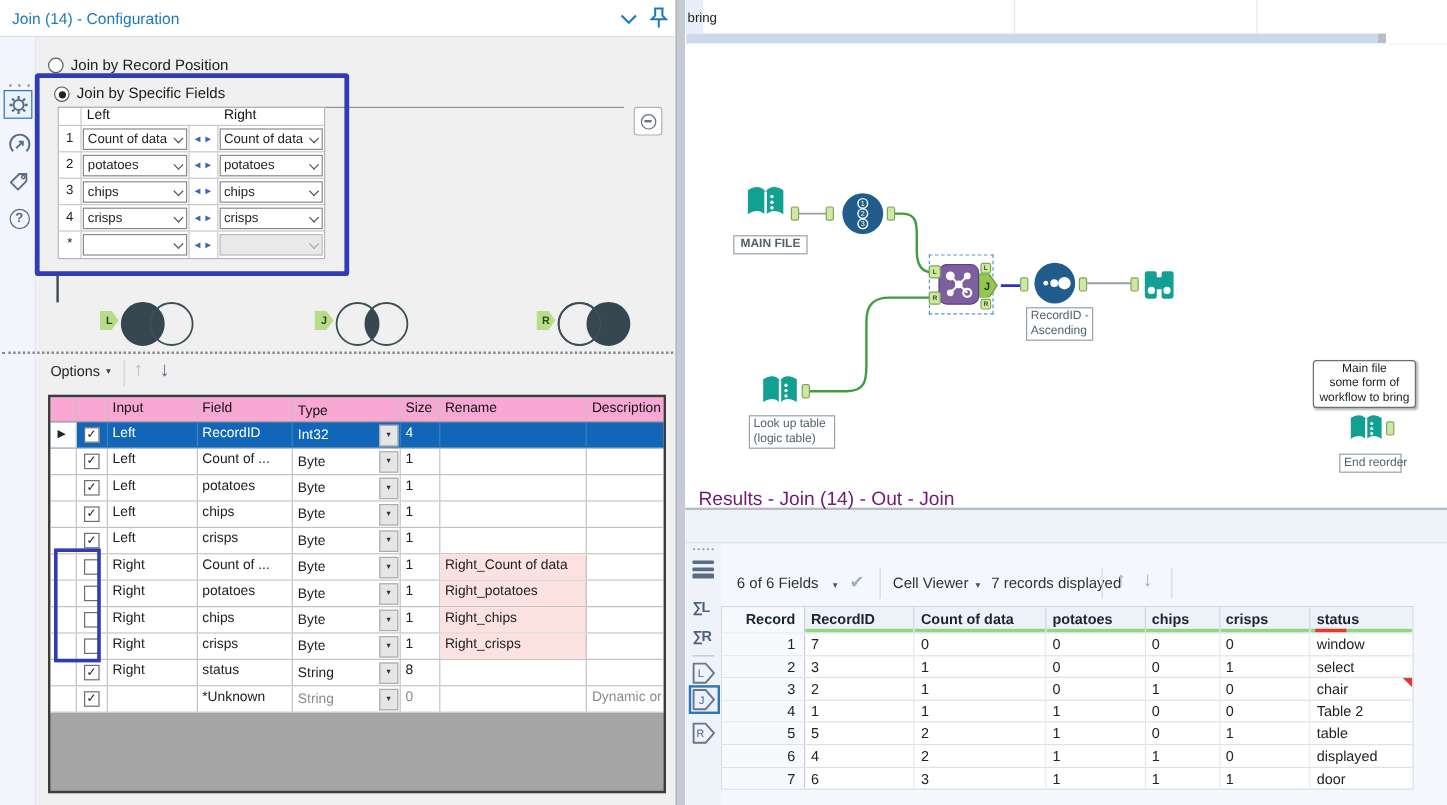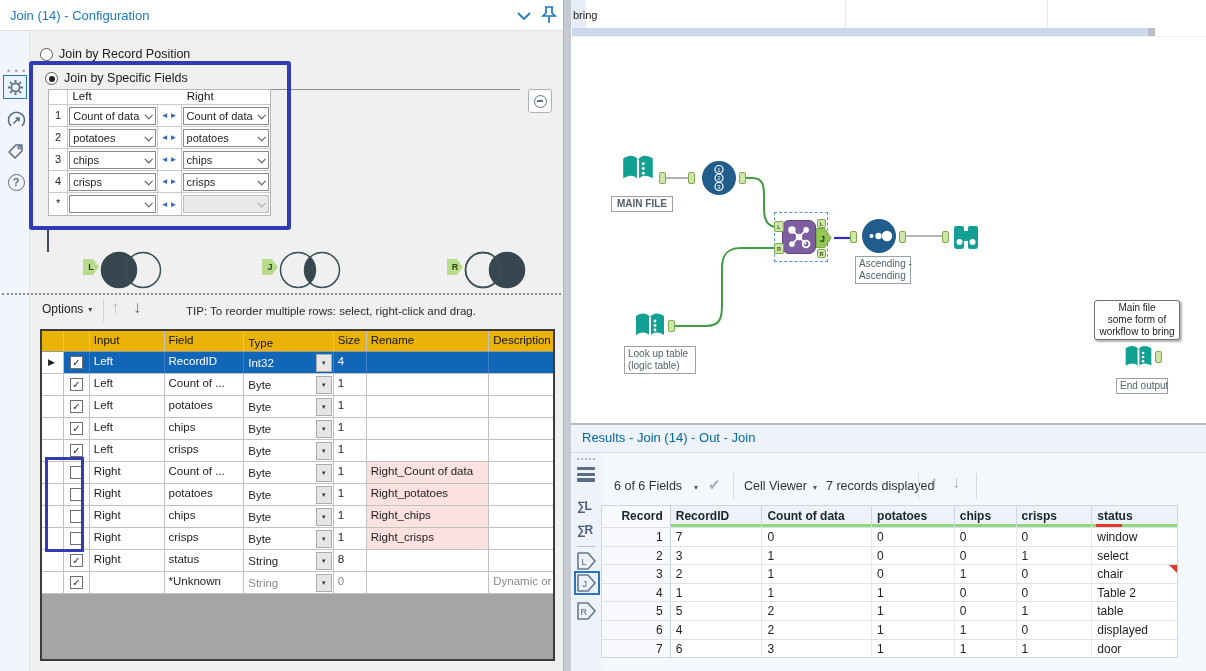--- a/index.html
+++ b/index.html
@@ -57,21 +57,21 @@
 
   #options-btn { left:42px; top:302px; font-size:12px; color:#222; display:flex; gap:5px; align-items:center; }
   #opt-sep { left:103px; top:300px; width:1px; height:22px; background:#d2d2d2; }
   .opt-arrow { position:absolute; font-size:17px; font-weight:bold; }
   #opt-up { left:111px; top:298px; color:#b9bdc4; }
   #opt-down { left:133px; top:298px; color:#5d6d90; }
   #tip-text { left:186px; top:305px; font-size:11.5px; color:#2b2b2b; }
 
   
   #cfg-grid { left:40px; top:329px; width:515px; height:332px; border:2px solid #3c3c3c; background:#a5a5a5; overflow:hidden; }
-  .g-head { display:flex; height:21px; background:#eab308; border-bottom:1px solid #9a9a9a; }
+  .g-head { display:flex; height:21px; background:#f9a8d4; border-bottom:1px solid #9a9a9a; }
   .g-head .g-c { font-size:11.5px; color:#111; padding:3px 0 0 4px; }
   .g-row { display:flex; height:22px; background:#fff; border-bottom:1px solid #c2c2c2; }
   .g-c { border-right:1px solid #c2c2c2; font-size:11.5px; color:#1c1c1c; padding:3px 0 0 4px; overflow:hidden; white-space:nowrap; position:relative; }
   .gc0 { width:22px; padding-left:6px; } .gc1 { width:26px; display:flex; align-items:center; justify-content:center; padding:0; }
   .gc2 { width:75px; } .gc3 { width:80px; } .gc4 { width:90px; display:flex; align-items:center; padding-top:0; }
   .gc5 { width:33px; } .gc6 { width:123px; } .gc7 { width:64px; border-right:none; }
   .g-row.sel { background:#1266b8; }
   .g-row.sel .g-c { color:#fff; border-right-color:#3c7fc4; }
   .g-row.sel .gc0 { background:#fff; color:#111; border-right-color:#c2c2c2; }
   .cb { width:13px; height:13px; border:1px solid #6e6e6e; background:#fff; font-size:10px; line-height:11px; text-align:center; color:#222; }
@@ -97,21 +97,21 @@
   .tool-label { position:absolute; background:#fff; border:1px solid #9aa0a6; color:#52616c; font-size:10px; line-height:12px; padding:1px 3px; text-align:center; z-index:3; white-space:nowrap; }
   .blue-circle { border-radius:50%; background:#205d8c; }
   #join-select { left:774px; top:212px; width:54px; height:50px; border:1.5px dashed #5596d8; z-index:2; }
   #join-body { left:782px; top:220px; width:34px; height:34px; background:#7d5fa0; border:1.5px solid #5d4480; border-radius:7px; display:flex; align-items:center; justify-content:center; }
   .jpent { position:absolute; width:16px; height:20px; z-index:5; }
   #comment-box { left:1094px; top:300px; width:86px; height:40px; background:#fff; border:1px solid #6b7075; border-radius:3px; box-shadow:1.5px 1.5px 2px rgba(0,0,0,.3); font-size:10px; line-height:12px; color:#222; text-align:center; padding-top:1px; z-index:3; }
 
   
   #res-divider { left:571px; top:423px; width:635px; height:2px; background:#b6bcc6; }
   #res-header { left:571px; top:425px; width:635px; height:28px; background:#eef2f9; border-bottom:1px solid #d8dde6; }
-  #res-title { left:582px; top:430px; font-size:13px; color:#0369a1; }
+  #res-title { left:582px; top:408px; font-size:16px; color:#701a75; }
   #res-body { left:571px; top:453px; width:635px; height:218px; background:#f4f7fb; }
   #res-rail { left:571px; top:453px; width:30px; height:218px; background:#eef2f9; }
   #rail-grip { left:577px; top:455px; font-size:7px; color:#9aa5b5; letter-spacing:1.5px; }
   #rail-burger { left:577px; top:467px; width:18px; height:16px; display:flex; flex-direction:column; gap:2.5px; cursor:pointer; }
   #rail-burger i { height:3.2px; background:#5a6b85; border-radius:1px; }
   .rail-sig { position:absolute; font-size:12px; font-weight:bold; color:#4f5f7d; letter-spacing:-1px; cursor:pointer; }
   #rail-sep { left:577px; top:546px; width:18px; height:1px; background:#b9c2d0; }
   .rail-out { position:absolute; width:22px; height:20px; cursor:pointer; }
   #rail-out-j { left:574px; top:571px; width:26px; height:24px; border:2px solid #2e75b6; background:#eaf1fb; display:flex; align-items:center; justify-content:center; cursor:pointer; }
 
@@ -306,21 +306,20 @@
 
     <div id="dotted-sep" class="abs"></div>
 
     <div id="options-btn" class="abs">
       <span>Options</span>
       <span style="font-size:8px;color:#444;">▾</span>
     </div>
     <div id="opt-sep" class="abs"></div>
     <span id="opt-up" class="opt-arrow">↑</span>
     <span id="opt-down" class="opt-arrow">↓</span>
-    <span id="tip-text" class="abs">TIP: To reorder multiple rows: select, right-click and drag.</span>
 
     <div id="cfg-grid" class="abs">
       <div class="g-head">
         <div class="g-c gc0"></div>
         <div class="g-c gc1"></div>
         <div class="g-c gc2">Input</div>
         <div class="g-c gc3">Field</div>
         <div class="g-c gc4" style="padding:3px 0 0 4px;">Type</div>
         <div class="g-c gc5">Size</div>
         <div class="g-c gc6">Rename</div>
@@ -575,21 +574,21 @@
   <span class="anchor" style="left:850px;top:231px;"></span>
   <div class="tool blue-circle" style="left:862px;top:219px;width:34px;height:34px;">
     <svg width="34" height="34" viewBox="0 0 34 34">
       <circle cx="9.5" cy="17" r="2" fill="#fff"></circle>
         <circle cx="16.5" cy="17" r="3.2" fill="#fff"></circle>
         <circle cx="25" cy="17" r="5.2" fill="#fff"></circle>
     </svg>
   </div>
   <span class="anchor" style="left:899px;top:231px;"></span>
   <div class="tool-label" style="left:855px;top:256px;width:56px;text-align:left;">
-    <span>Ascending -</span><br>
+    <span>RecordID -</span><br>
     <span>Ascending</span>
   </div>
 
   <span class="anchor" style="left:942px;top:231px;"></span>
   <div class="tool" style="left:951px;top:219px;width:30px;height:34px;">
     <svg width="30" height="34" viewBox="0 0 30 32">
       <path d="M5 6 h6 a2 2 0 0 1 2 2 v3 h4 V8 a2 2 0 0 1 2 -2 h6 a2 2 0 0 1 2 2 v18 a3 3 0 0 1 -3 3 h-5 a2 2 0 0 1 -2 -2 v-6 h-4 v6 a2 2 0 0 1 -2 2 H6 a3 3 0 0 1 -3 -3 V8 a2 2 0 0 1 2 -2 Z" fill="#12a093"></path>
       <circle cx="8.5" cy="22" r="3" fill="#fff"></circle>
         <circle cx="21.5" cy="22" r="3" fill="#fff"></circle>
     </svg>
@@ -619,21 +618,21 @@
     <svg width="33" height="33" viewBox="0 0 36 36">
       <path d="M4 8 C10 4 15 5 18 9 C21 5 26 4 32 8 V27 C26 23 21 24 18 28 C15 24 10 23 4 27 Z" fill="#12a093"></path>
       <path d="M18 9 V28" stroke="#fff" stroke-width="2"></path>
       <circle cx="23" cy="13" r="1.4" fill="#fff"></circle>
         <circle cx="23" cy="17.5" r="1.4" fill="#fff"></circle>
         <circle cx="23" cy="22" r="1.4" fill="#fff"></circle>
     </svg>
   </div>
   <span class="anchor" style="left:1155px;top:351px;"></span>
   <div class="tool-label" style="left:1116px;top:378px;width:52px;">
-    <span>End output</span>
+    <span>End reorder</span>
   </div>
 
   <div id="res-divider" class="abs"></div>
   <div id="res-header" class="abs"></div>
   <span id="res-title" class="abs">Results - Join (14) - Out - Join</span>
   <div id="res-body" class="abs"></div>
 
   <div id="res-rail" class="abs"></div>
   <span id="rail-grip" class="abs">•••••</span>
   <div id="rail-burger" class="abs">

